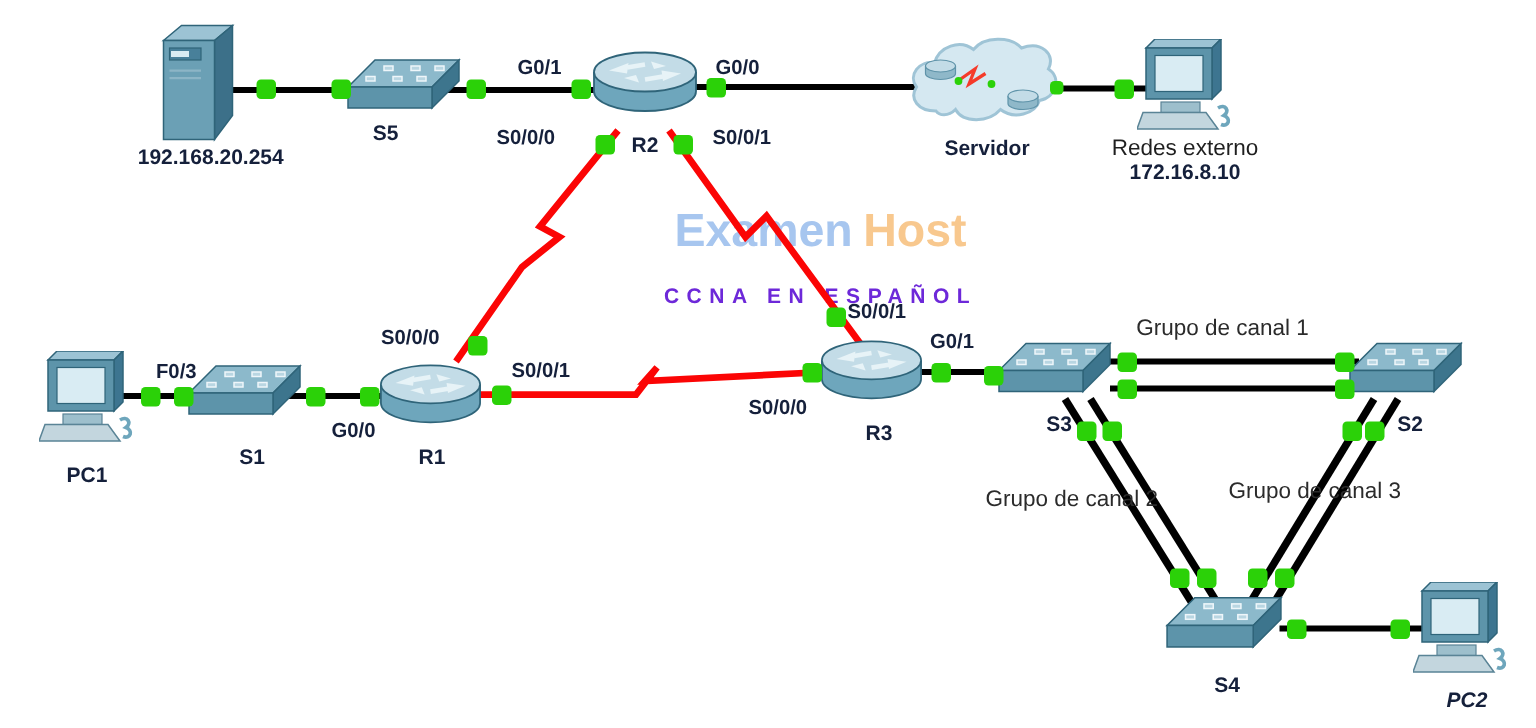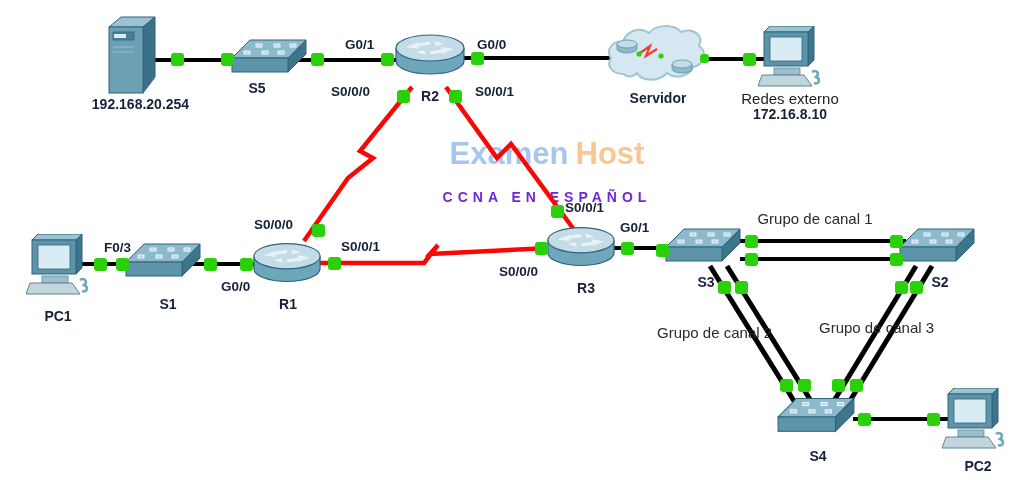--- a/index.html
+++ b/index.html
@@ -296,21 +296,21 @@
   <div class="devlabel" style="left:614px;top:90px;width:88px;">Servidor</div>
   <div class="note" style="left:732px;top:90px;width:116px;">Redes externo</div>
   <div class="ip" style="left:732px;top:106px;width:116px;">172.16.8.10</div>
   <div class="devlabel" style="left:36px;top:308px;width:44px;">PC1</div>
   <div class="devlabel" style="left:146px;top:296px;width:44px;">S1</div>
   <div class="devlabel" style="left:266px;top:296px;width:44px;">R1</div>
   <div class="devlabel" style="left:564px;top:280px;width:44px;">R3</div>
   <div class="devlabel" style="left:684px;top:274px;width:44px;">S3</div>
   <div class="devlabel" style="left:918px;top:274px;width:44px;">S2</div>
   <div class="devlabel" style="left:796px;top:448px;width:44px;">S4</div>
-  <div class="devlabel" style="left:954px;top:458px;width:48px;">PC2</div>
+  <div class="devlabel" style="left:954px;top:458px;width:48px;font-style:italic;">PC2</div>
 
   <div class="iface" style="left:345px;top:37px;">G0/1</div>
   <div class="iface" style="left:477px;top:37px;">G0/0</div>
   <div class="iface" style="left:331px;top:84px;">S0/0/0</div>
   <div class="iface" style="left:475px;top:84px;">S0/0/1</div>
   <div class="iface" style="left:104px;top:240px;">F0/3</div>
   <div class="iface" style="left:221px;top:279px;">G0/0</div>
   <div class="iface" style="left:254px;top:217px;">S0/0/0</div>
   <div class="iface" style="left:341px;top:239px;">S0/0/1</div>
   <div class="iface" style="left:499px;top:264px;">S0/0/0</div>

